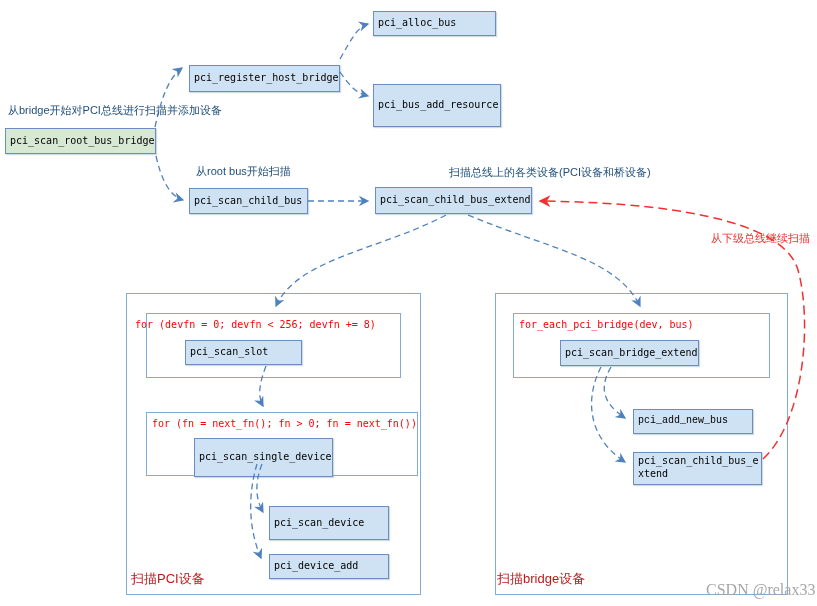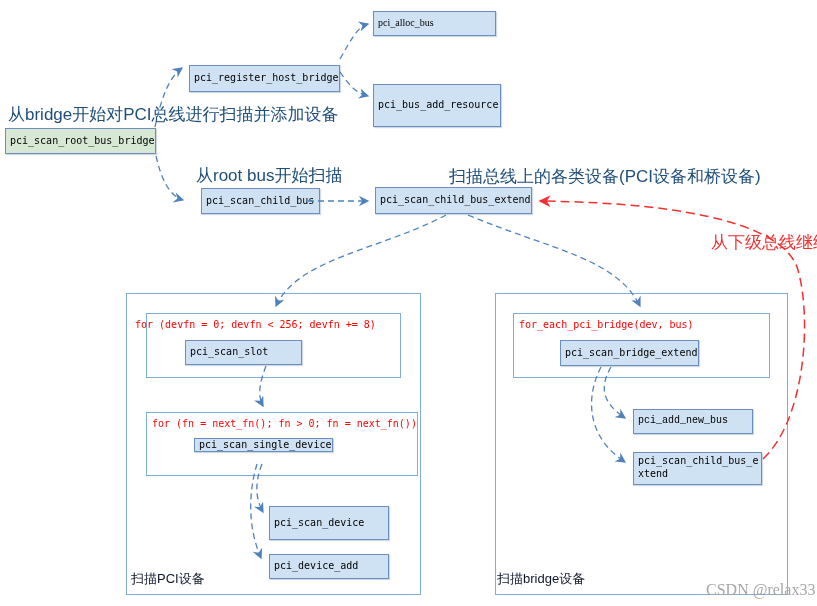--- a/index.html
+++ b/index.html
@@ -28,25 +28,25 @@
   .loop-box{
     position:absolute;z-index:1;background:#fff;
     border:1px solid var(--container-border);
   }
   .loop-label{
     position:absolute;z-index:2;color:var(--loop-text);
     font-family:"DejaVu Sans Mono",monospace;font-size:10px;white-space:nowrap;
   }
   .note{
     position:absolute;z-index:4;color:var(--note-text);
-    font-size:17px;white-space:nowrap;
+    font-size:11px;white-space:nowrap;
   }
   .note.red{color:var(--back-edge);}
   .zone-label{
-    position:absolute;z-index:4;color:#0f172a;font-size:13px;white-space:nowrap;
+    position:absolute;z-index:4;color:#b91c1c;font-size:13px;white-space:nowrap;
   }
   .watermark{
     position:absolute;z-index:5;color:var(--watermark-text);font-size:16px;white-space:nowrap;font-family:Liberation Serif, serif;
   }
 </style>
 </head>
 <body>
 
 <div class="canvas">
 
@@ -82,26 +82,26 @@
   <div class="loop-box" style="left:146px;top:313px;width:255px;height:65px;"></div>
   <div class="loop-box" style="left:146px;top:412px;width:272px;height:64px;"></div>
   <div class="loop-box" style="left:513px;top:313px;width:257px;height:65px;"></div>
 
   <div class="loop-label" style="left:135px;top:319px;">for (devfn = 0; devfn &lt; 256; devfn += 8)</div>
   <div class="loop-label" style="left:152px;top:418px;">for (fn = next_fn(); fn &gt; 0; fn = next_fn())</div>
   <div class="loop-label" style="left:519px;top:319px;">for_each_pci_bridge(dev, bus)</div>
 
   <div class="node start" style="left:5px;top:128px;width:151px;height:26px;">pci_scan_root_bus_bridge</div>
   <div class="node" style="left:189px;top:65px;width:151px;height:27px;">pci_register_host_bridge</div>
-  <div class="node" style="left:373px;top:11px;width:123px;height:25px;font-family:Liberation Serif, serif;">pci_alloc_bus</div>
+  <div class="node" style="left:373px;top:11px;width:123px;height:25px;">pci_alloc_bus</div>
   <div class="node" style="left:373px;top:84px;width:128px;height:43px;">pci_bus_add_resource</div>
-  <div class="node" style="left:189px;top:188px;width:119px;height:26px;margin-left:12px;">pci_scan_child_bus</div>
+  <div class="node" style="left:189px;top:188px;width:119px;height:26px;">pci_scan_child_bus</div>
   <div class="node" style="left:375px;top:187px;width:157px;height:27px;">pci_scan_child_bus_extend</div>
   <div class="node" style="left:185px;top:340px;width:117px;height:25px;">pci_scan_slot</div>
-  <div class="node" style="left:194px;top:438px;width:139px;height:14px;">pci_scan_single_device</div>
+  <div class="node" style="left:194px;top:438px;width:139px;height:39px;">pci_scan_single_device</div>
   <div class="node" style="left:269px;top:506px;width:120px;height:34px;">pci_scan_device</div>
   <div class="node" style="left:269px;top:554px;width:120px;height:25px;">pci_device_add</div>
   <div class="node" style="left:560px;top:340px;width:139px;height:26px;">pci_scan_bridge_extend</div>
   <div class="node" style="left:633px;top:409px;width:120px;height:25px;font-family:Liberation Mono, monospace;">pci_add_new_bus</div>
   <div class="node wrap" style="left:633px;top:452px;width:129px;height:33px;">pci_scan_child_bus_extend</div>
 
   <div class="note" style="left:8px;top:103px;">从bridge开始对PCI总线进行扫描并添加设备</div>
   <div class="note" style="left:196px;top:164px;">从root bus开始扫描</div>
   <div class="note" style="left:449px;top:165px;">扫描总线上的各类设备(PCI设备和桥设备)</div>
   <div class="note red" style="left:711px;top:231px;">从下级总线继续扫描</div>

